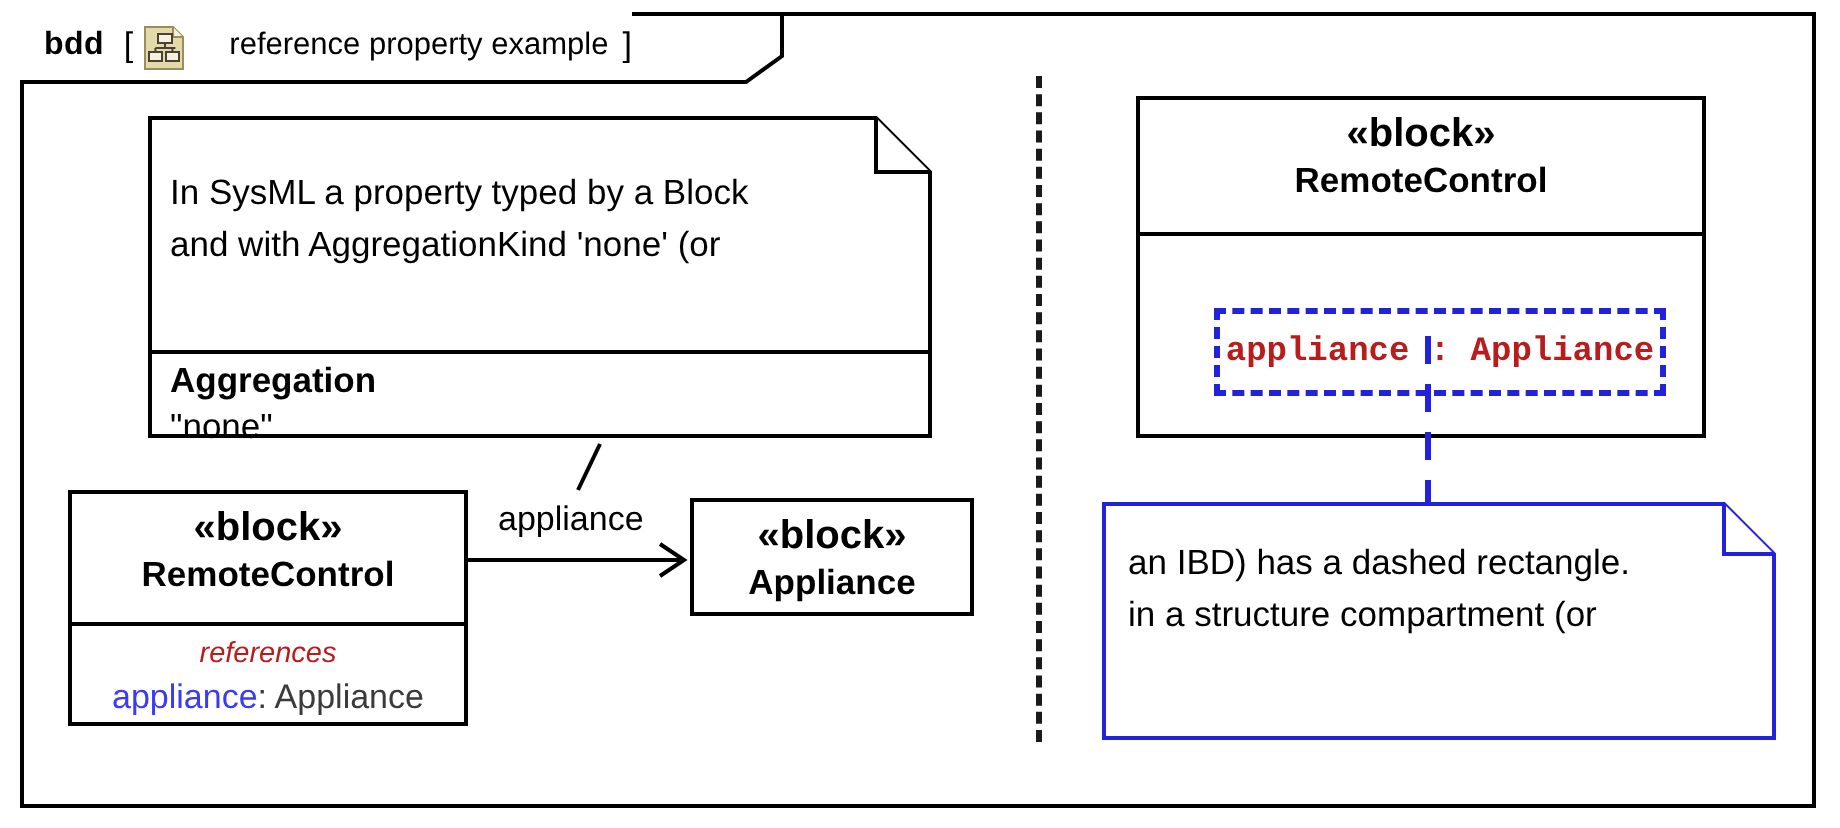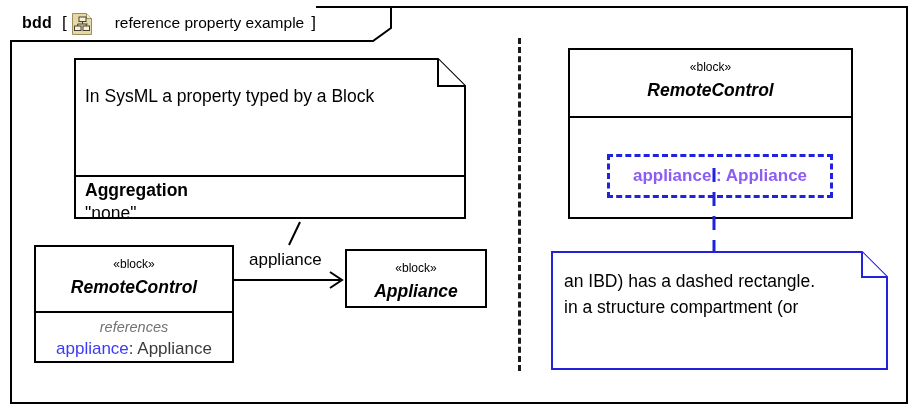--- a/index.html
+++ b/index.html
@@ -122,48 +122,48 @@
   .block {
     border: 2px solid #000;
     box-sizing: border-box;
     background: #ffffff;
   }
   .block-hdr {
     text-align: center;
     padding-top: 6px;
   }
   .stereotype {
-    font-size: 12px;
+    font-size: 20px;
     line-height: 22px;
+    font-weight: bold;
   }
   .block-name {
     font-size: 17.5px;
     font-weight: bold;
-    font-style: italic;
     line-height: 25px;
   }
   .block-divider {
     border-top: 2px solid #000;
   }
 
   
   #block-remotecontrol-left {
     left: 34px; top: 245px;
     width: 200px; height: 118px;
   }
   #block-rc-left-hdr { height: 58px; }
   #block-rc-left-compartment {
     height: 56px;
     text-align: center;
     padding-top: 4px;
   }
   .compartment-label {
     font-size: 14.5px;
     font-style: italic;
-    color: #737373;
+    color: #b91c1c;
     line-height: 20px;
   }
   .prop-line {
     font-size: 17px;
     line-height: 23px;
     color: #3b3b3b;
     text-align: center;
   }
   .prop-name-blue { color: #3b3bf5; }
 
@@ -190,21 +190,22 @@
     width: 226px; height: 44px;
     border: 3px dashed #2222dd;
     box-sizing: border-box;
     display: flex;
     align-items: center;
     justify-content: center;
   }
   #dashed-part-label {
     font-size: 17px;
     font-weight: bold;
-    color: #8b5cf6;
+    color: #b91c1c;
+    font-family: Liberation Mono, monospace;
   }
 
   
   #assoc-appliance-label {
     left: 249px; top: 250px;
     font-size: 17px;
     color: #000;
   }
   .conn-svg { position: absolute; left: 0; top: 0; overflow: visible; }
   #divider-dashed {
@@ -243,20 +244,21 @@
     <span class="hdr-bracket-close">]</span>
   </div>
 
   <div class="abs note-wrap" id="note-aggregation">
     <svg class="note-svg" width="392" height="161" viewBox="0 0 392 161">
       <path d="M1,1 L364,1 L391,28 L391,160 L1,160 Z" fill="#ffffff" stroke="#000000" stroke-width="2"></path>
       <path d="M364,1 L364,28 L391,28" fill="#ffffff" stroke="#000000" stroke-width="2"></path>
     </svg>
     <div class="abs" id="note-agg-body">
       <div>In SysML a property typed by a Block</div>
+      <div>and with AggregationKind 'none' (or</div>
     </div>
     <div class="abs" id="note-agg-sep"></div>
     <div class="abs" id="note-agg-prop-name">Aggregation</div>
     <div class="abs" id="note-agg-prop-value">"none"</div>
   </div>
 
   <div class="abs conn-svg" style="left:286px; top:221px;">
     <svg width="22" height="26" viewBox="0 0 22 26">
       <line x1="14" y1="1" x2="3" y2="24" stroke="#000000" stroke-width="2"></line>
     </svg>

